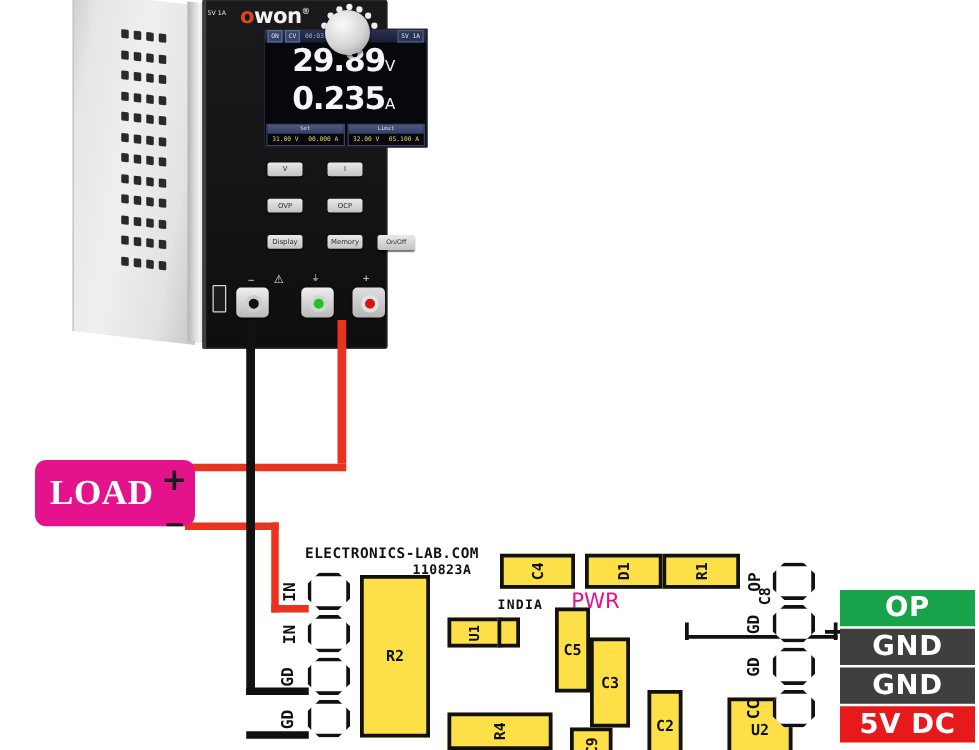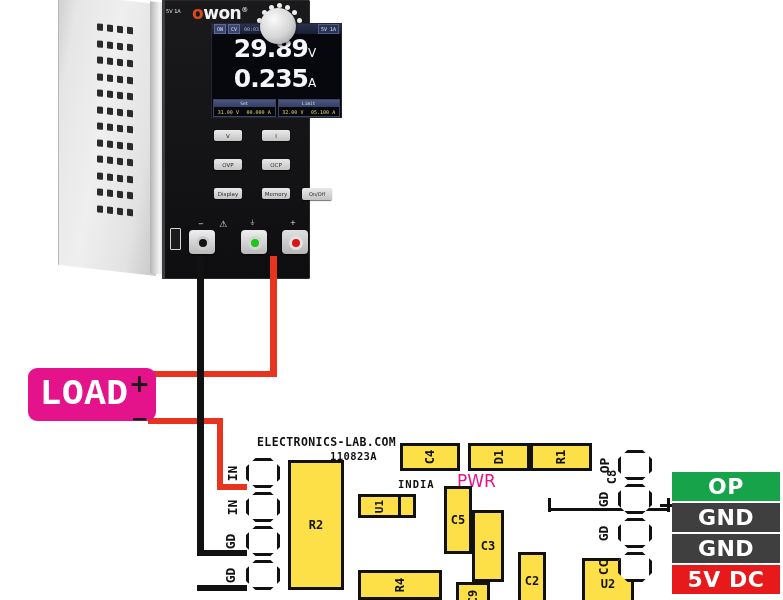--- a/index.html
+++ b/index.html
@@ -93,22 +93,22 @@
   .term.blk .hole { background:#121212; border-color:#cdcdcd; }
   .term.grn .hole { background:#19c819; border-color:#d4d4d4; }
   .term.red { background: linear-gradient(180deg,#e0e0e0,#b5b5b5); }
   .term.red .hole { background:#d81414; border-color:#e2e2e2; }
   .term-mark { position:absolute; font-size:7px; color:#e4e4e4; font-family:"DejaVu Sans", sans-serif; }
 
   
   .load-box { position:absolute; left:28px; top:368px; width:128px; height:53px;
               background:#e4138c; border-radius:9px;
               display:flex; align-items:center; }
-  .load-text { color:#ffffff; font-size:36px; font-weight:bold; letter-spacing:0.5px;
-               padding-left:12px; font-family:Liberation Mono, monospace; }
+  .load-text { color:#ffffff; font-size:28px; font-weight:bold; letter-spacing:0.5px;
+               padding-left:12px; font-family:Liberation Serif, serif; }
   .pm { position:absolute; color:#1a1a1a; font-weight:bold; font-family:"DejaVu Sans", sans-serif; }
   .pm.plus { left:129px; top:369px; font-size:25px; }
   .pm.minus { left:131px; top:407px; font-size:21px; }
 
   
   .wire { position:absolute; background:#e8341f; }
   .wire.blk { background:#111111; }
 
   
   .pcb { position:absolute; left:200px; top:430px; width:583px; height:170px; }
@@ -301,21 +301,21 @@
   <div class="wire" style="left:148px; top:418px; width:75px; height:6px;"></div>
   <div class="wire" style="left:217px; top:418px; width:6px; height:72px;"></div>
   <div class="wire" style="left:217px; top:484px; width:30px; height:6px;"></div>
 
   <div class="wire blk" style="left:197px; top:256px; width:7px; height:300px;"></div>
   <div class="wire blk" style="left:197px; top:550px; width:50px; height:6px;"></div>
   <div class="wire blk" style="left:197px; top:585px; width:50px; height:6px;"></div>
 
   <div class="pcb">
 
-    <div class="silk brand" style="left:57px; top:5px;">ELECTRONICS-LAB.COM</div>
+    <div class="silk brand" style="left:44px; top:5px;">ELECTRONICS-LAB.COM</div>
     <div class="silk revno" style="left:130px; top:20px;">110823A</div>
     <div class="silk india" style="left:198px; top:48px;">INDIA</div>
     <div class="silk pwr" style="left:257px; top:41px;">PWR</div>
 
     <div class="pad" style="left:46px;  top:28px;"></div>
     <div class="pad" style="left:46px;  top:62px;"></div>
     <div class="pad" style="left:46px;  top:96px;"></div>
     <div class="pad" style="left:46px;  top:130px;"></div>
     <div class="padlbl" style="left:25px; top:36px;">IN</div>
     <div class="padlbl" style="left:25px; top:70px;">IN</div>

